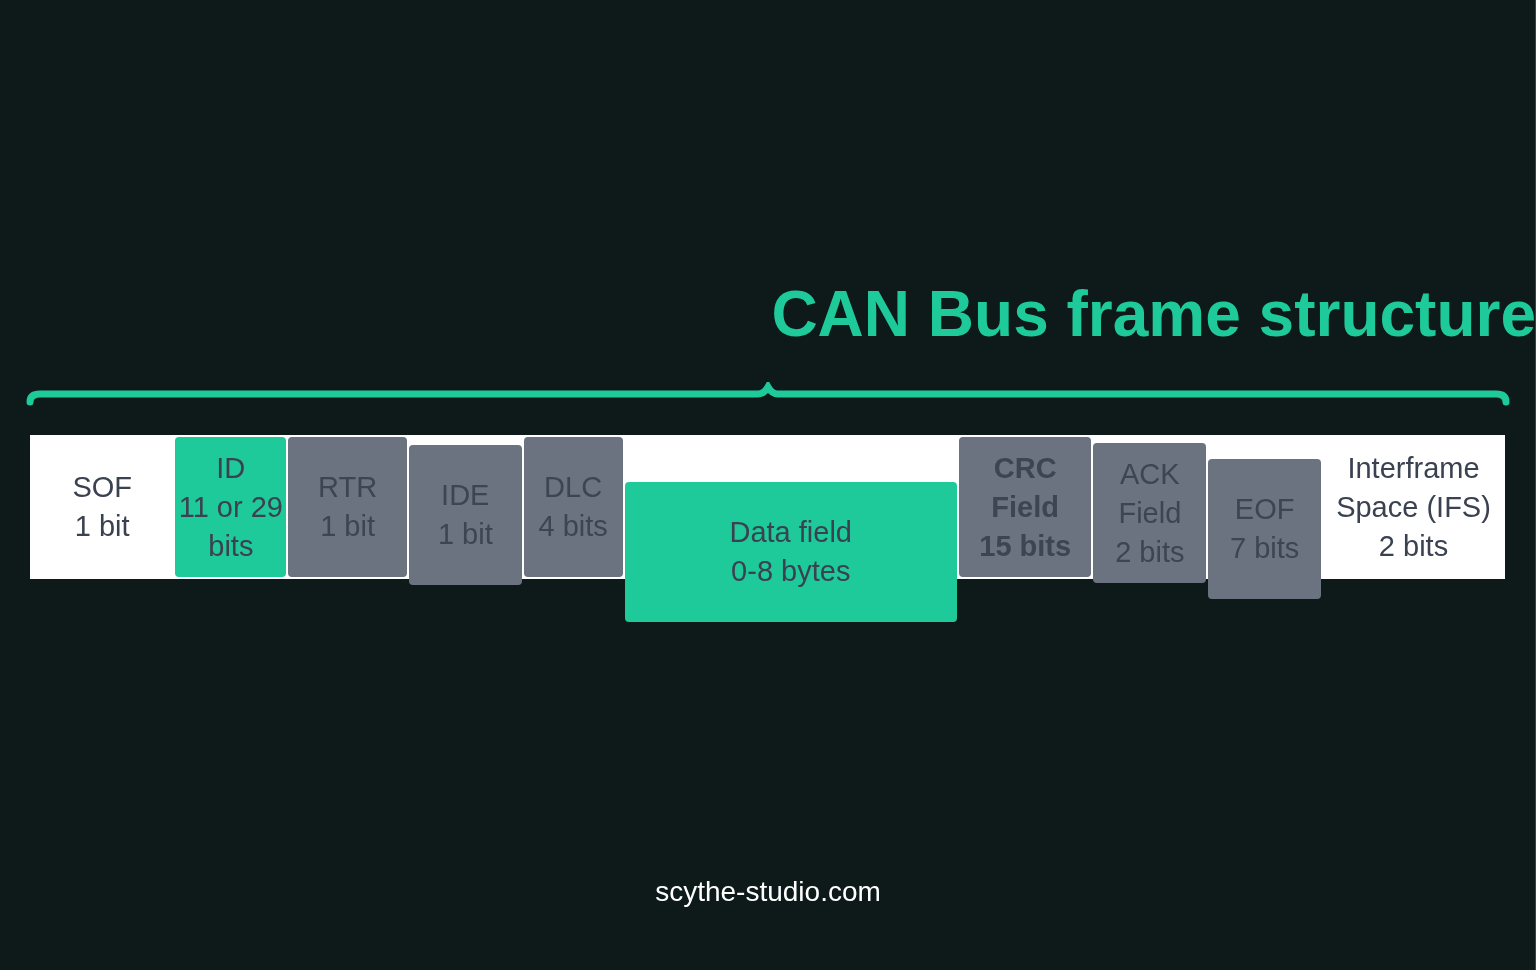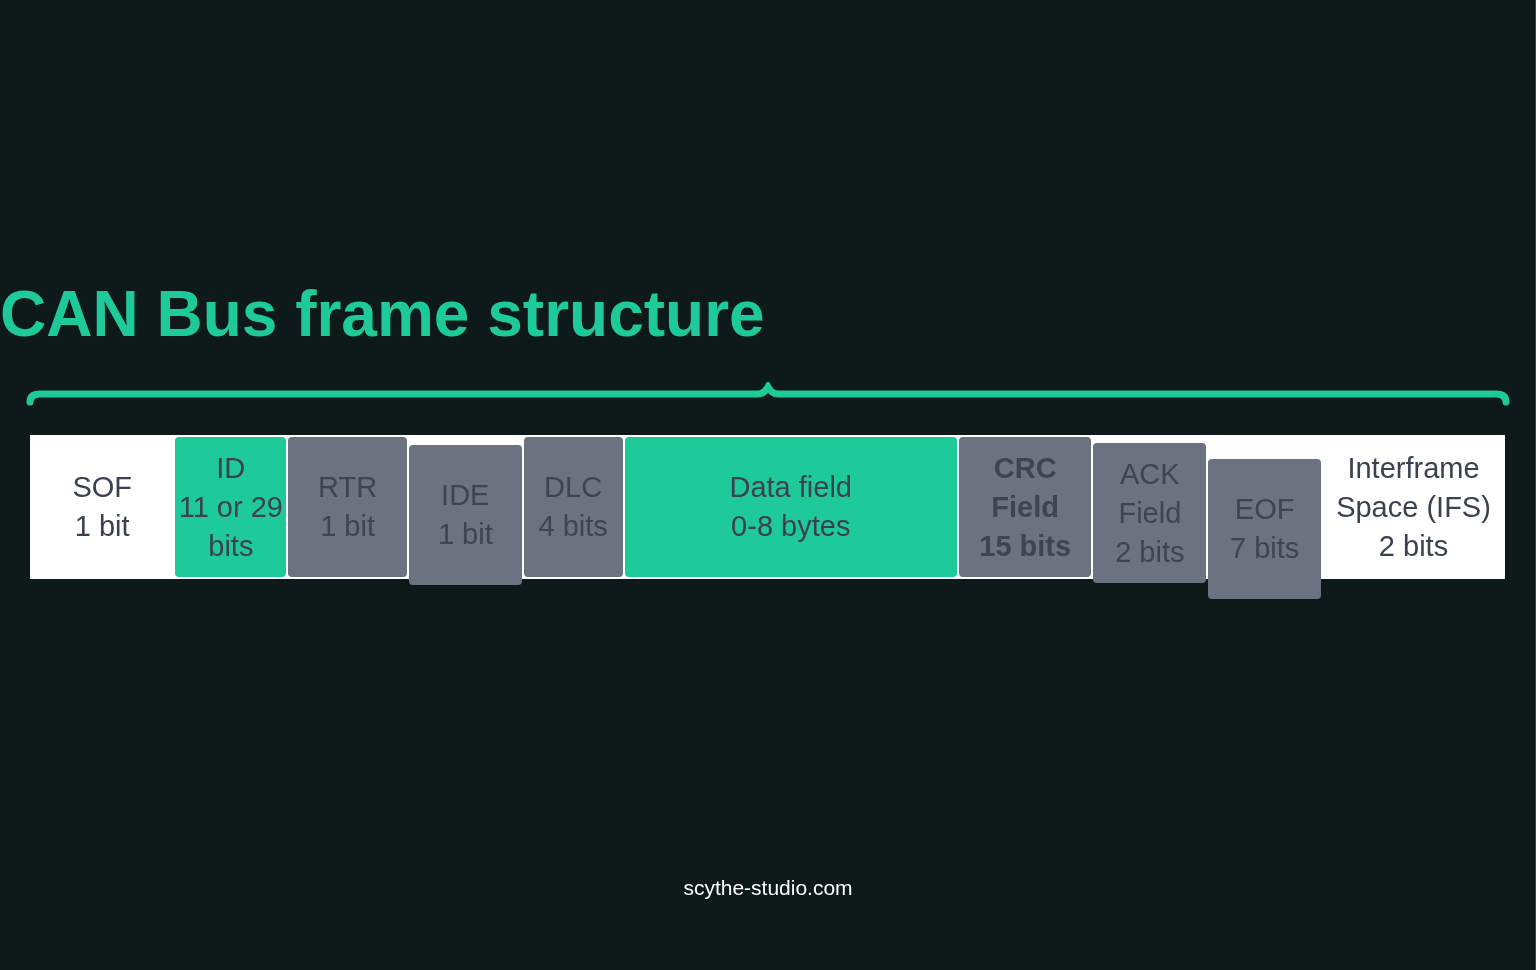--- a/index.html
+++ b/index.html
@@ -5,41 +5,41 @@
   html, body { margin: 0; padding: 0; }
   body {
     width: 1536px; height: 970px;
     background: #0e1a1a;
     position: relative; overflow: hidden;
     font-family: "Liberation Sans", sans-serif;
   }
   .edge { position: absolute; right: 0; top: 0; width: 1px; height: 970px; background: #3a4444; }
   .title {
     position: absolute; left: 0; width: 1536px; top: 276px;
-    text-align: left; font-weight: bold; font-size: 64px; color: #1fca9a;
+    text-align: right; font-weight: bold; font-size: 64px; color: #1fca9a;
     line-height: 76px;
   }
   .brace { position: absolute; left: 26px; top: 382px; width: 1484px; height: 26px; }
   .frame {
     position: absolute; left: 30px; top: 435px; width: 1475px; height: 144px;
     background: #ffffff; border-radius: 0; display: flex;
     padding: 2px 0; box-sizing: border-box;
   }
   .cell {
     box-sizing: border-box; height: 140px; margin: 0 1px;
     border-radius: 4px; display: flex; align-items: center; justify-content: center;
     text-align: center; font-size: 29px; line-height: 39px; color: #3a4150;
   }
   .cell.white { background: #ffffff; }
   .cell.green { background: #1fca9a; }
   .cell.gray { background: #6b7280; color: #3d4452; }
   .cell span { white-space: pre-line; display: block; }
   .footer {
     position: absolute; left: 0; width: 1536px; top: 876px;
-    text-align: center; font-size: 21px; color: #ffffff;
+    text-align: center; font-size: 28px; color: #ffffff;
   }
 </style>
 </head>
 <body>
 
 <div class="edge"></div>
 
 <div class="title">CAN Bus frame structure</div>
 
 <svg class="brace" viewBox="0 0 1484 26" width="1484" height="26">
@@ -61,21 +61,21 @@
 1 bit</span>
     </div>
     <div class="cell gray" style="width: 114px; margin-top: 8px;">
       <span>IDE
 1 bit</span>
     </div>
     <div class="cell gray" style="width: 100px;">
       <span>DLC
 4 bits</span>
     </div>
-    <div class="cell green" style="width: 336px;">
+    <div class="cell green" style="width: 336px; margin-top: 45px;">
       <span>Data field
 0-8 bytes</span>
     </div>
     <div class="cell gray" style="width: 134px; font-weight: bold;">
       <span>CRC
 Field
 15 bits</span>
     </div>
     <div class="cell gray" style="width: 114px; margin-top: 6px;">
       <span>ACK

